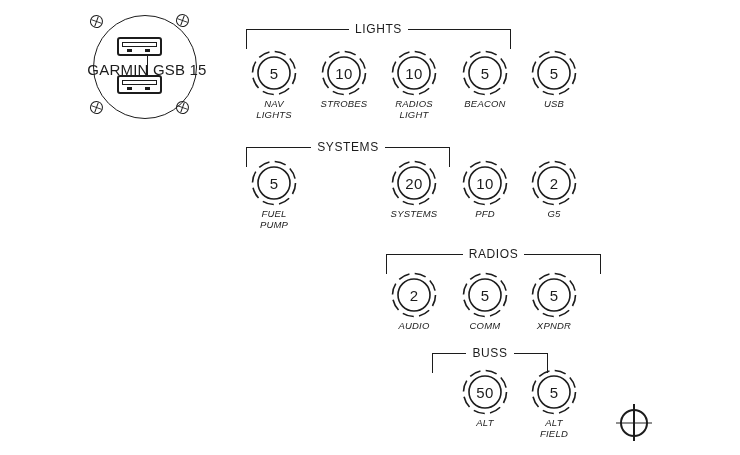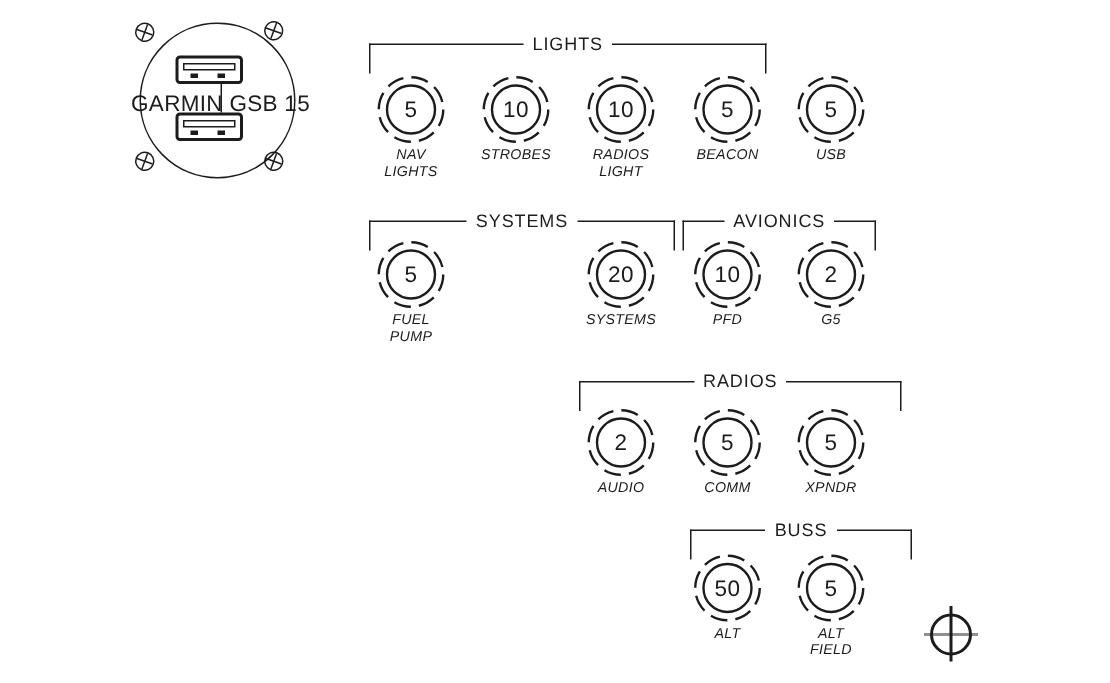--- a/index.html
+++ b/index.html
@@ -111,31 +111,26 @@
   <div class="bracket" style="left:246px;top:29px;width:265px">
     <div class="seg segl"></div>
     <span class="btitle">LIGHTS</span>
     <div class="seg segr"></div>
   </div>
   <div class="bracket" style="left:246px;top:147px;width:204px">
     <div class="seg segl"></div>
     <span class="btitle">SYSTEMS</span>
     <div class="seg segr"></div>
   </div>
-  <div class="bracket" style="left:455px;top:147px;width:129px">
-    <div class="seg segl"></div>
-    <span class="btitle">AVIONICS</span>
-    <div class="seg segr"></div>
-  </div>
   <div class="bracket" style="left:386px;top:254px;width:215px">
     <div class="seg segl"></div>
     <span class="btitle">RADIOS</span>
     <div class="seg segr"></div>
   </div>
-  <div class="bracket" style="left:460px;top:353px;width:148px">
+  <div class="bracket" style="left:432px;top:353px;width:116px">
     <div class="seg segl"></div>
     <span class="btitle">BUSS</span>
     <div class="seg segr"></div>
   </div>
 
   <div class="breaker" style="left:250px;top:49px">
     <svg class="rings" width="48" height="48" viewBox="0 0 48 48">
       <circle class="dash" cx="24" cy="24" r="21.5"></circle>
         <circle cx="24" cy="24" r="16"></circle>
     </svg>

